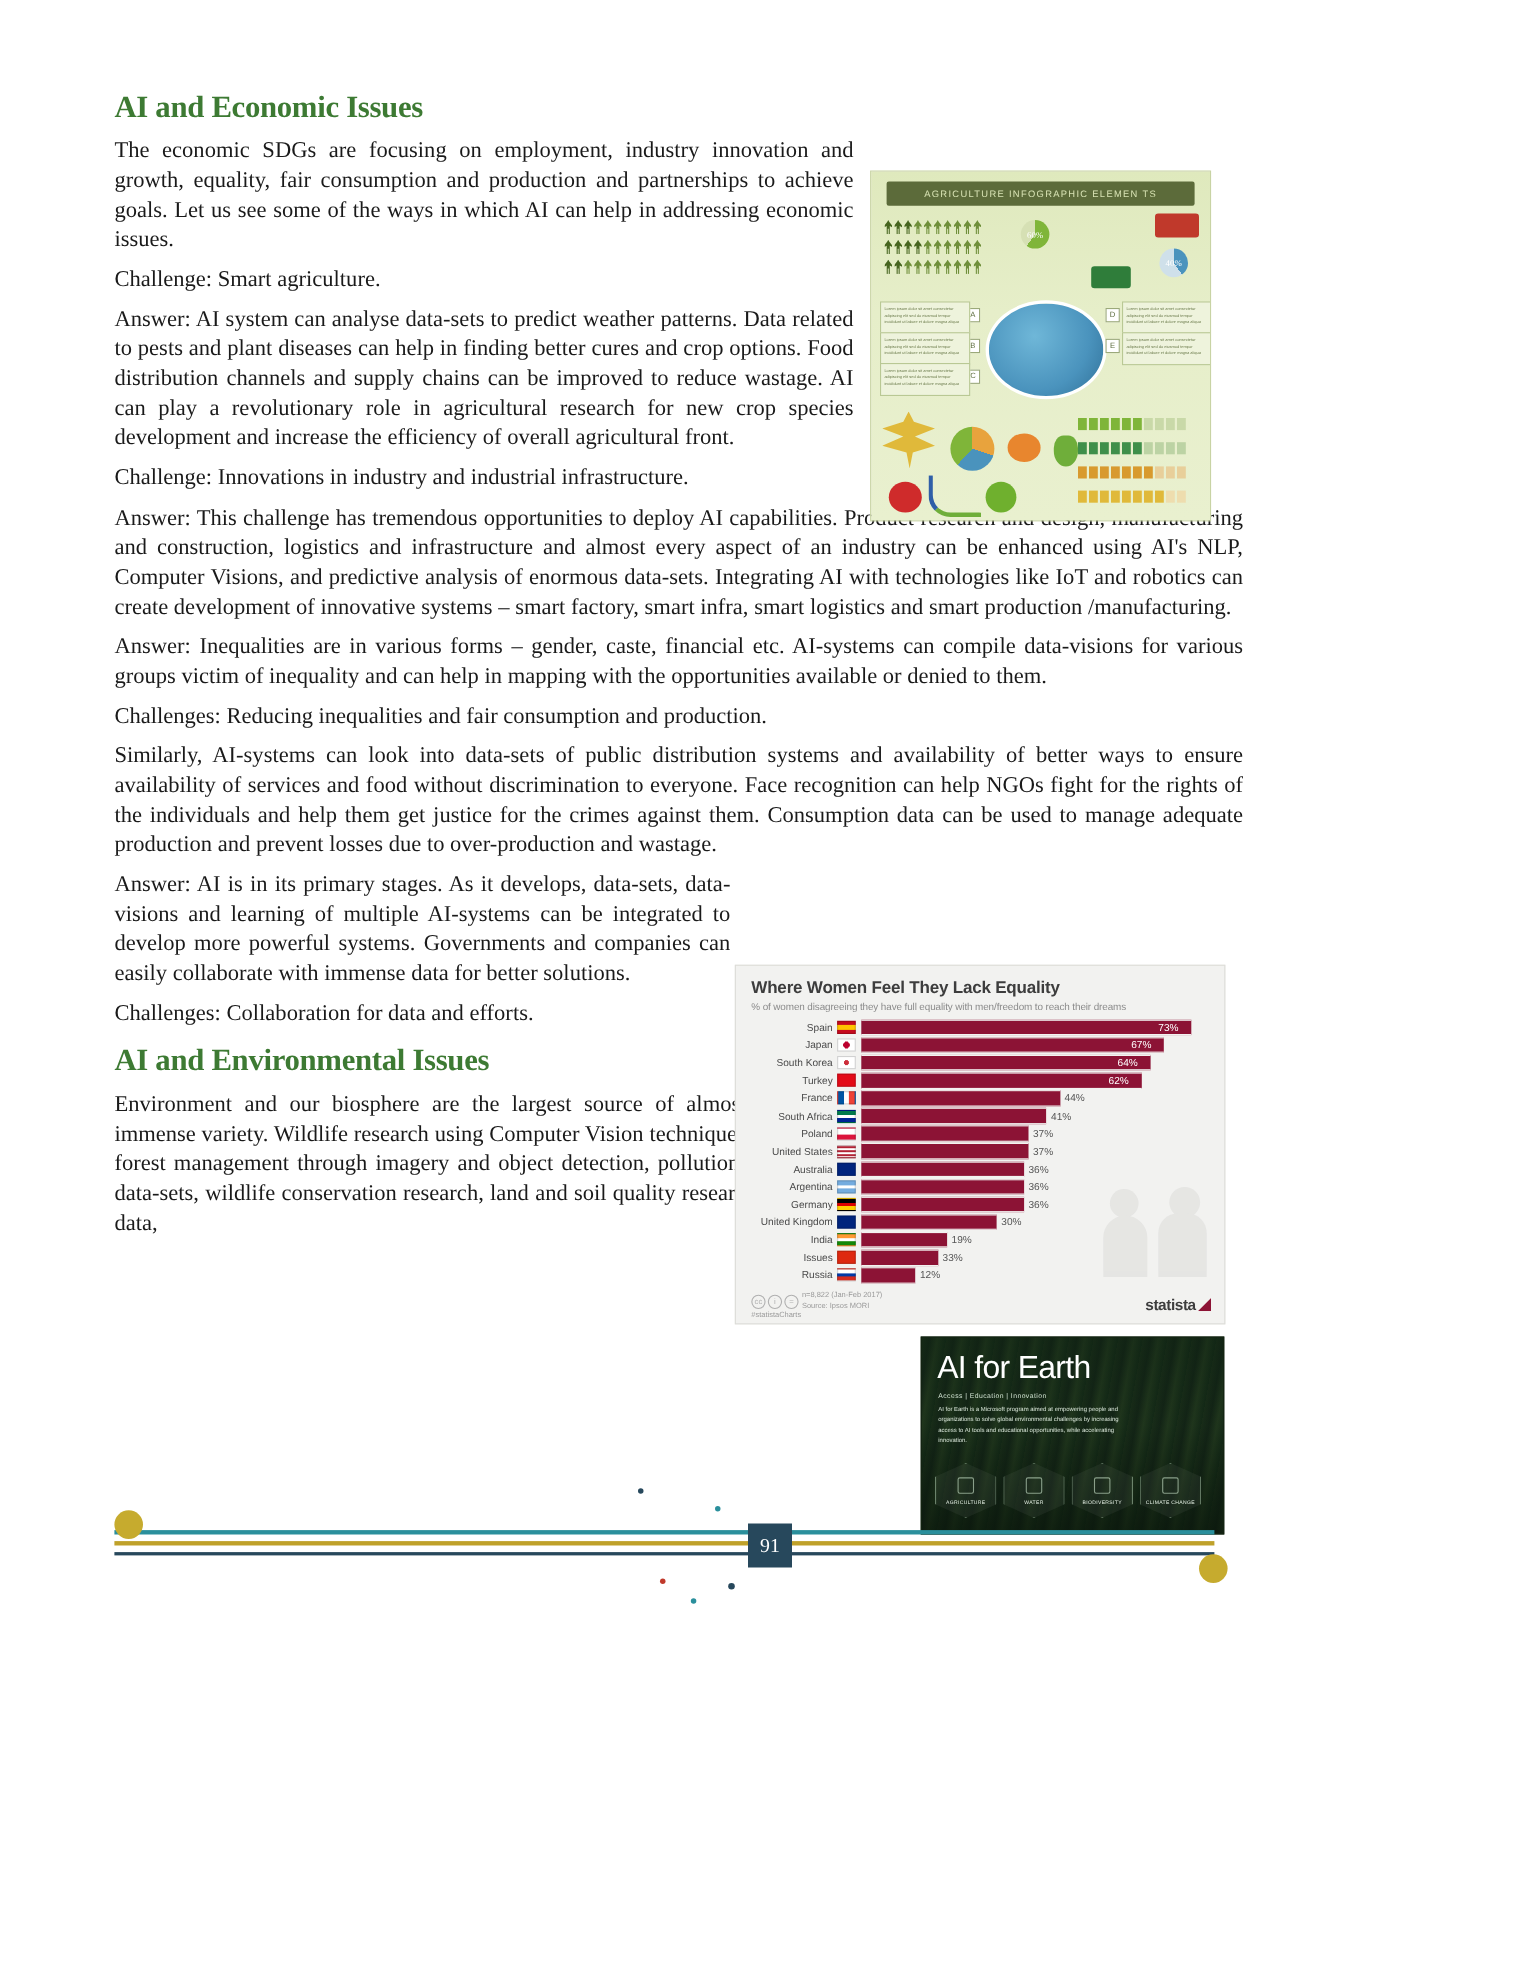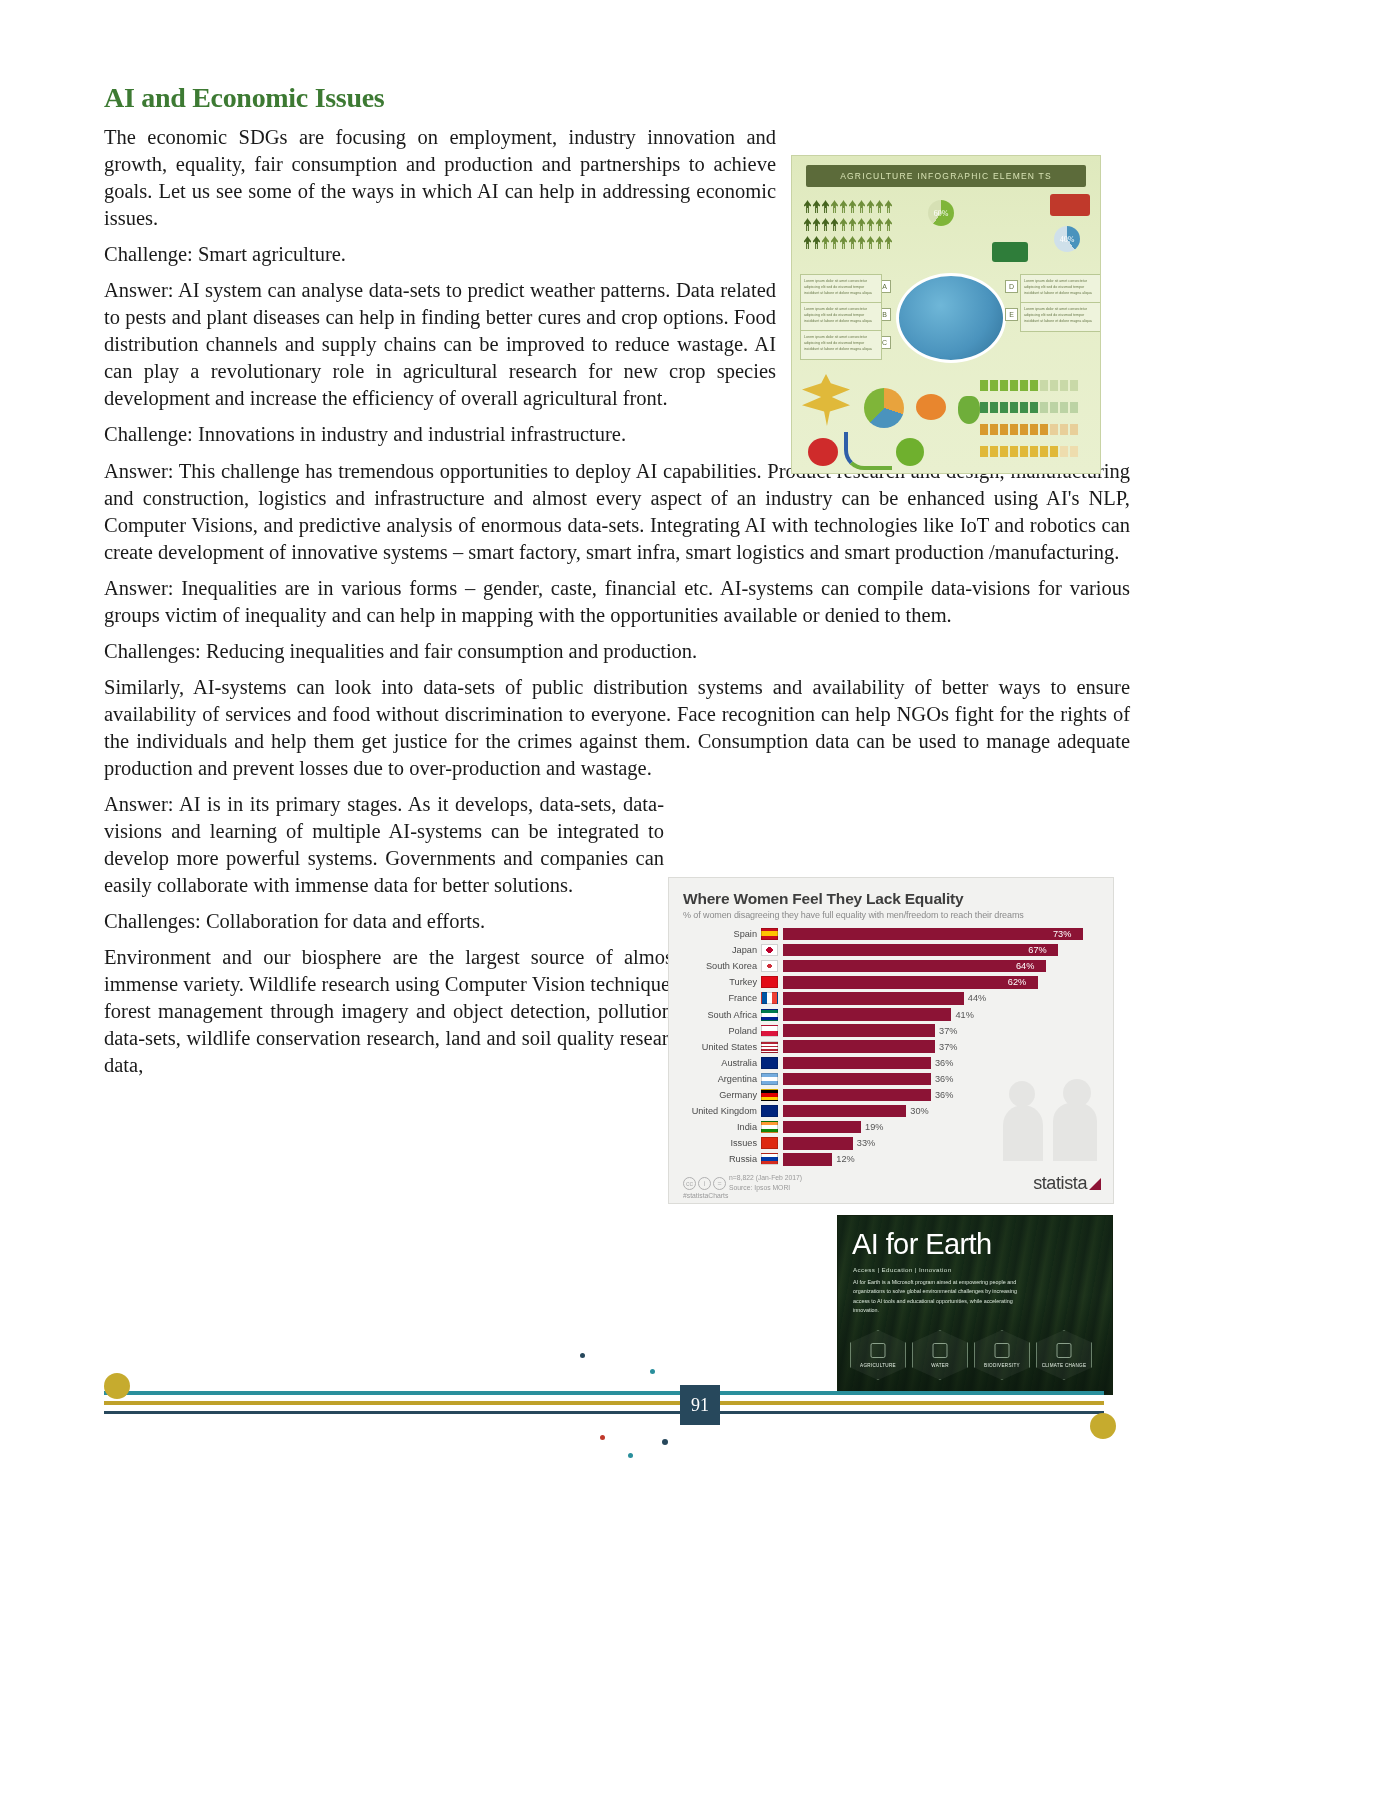--- a/index.html
+++ b/index.html
@@ -197,22 +197,22 @@
     display: flex; gap: 2px;
   }
   .cc-dot {
     width: 11px; height: 11px; border-radius: 50%;
     border: 1px solid #b0b0b0; color: #b0b0b0;
     font-size: 7px; display:flex; align-items:center; justify-content:center;
   }
   .st-brand {
     position: absolute;
     right: 12px; bottom: 9px;
-    font-size: 18px;
-    font-weight: normal;
+    font-size: 14px;
+    font-weight: bold;
     color: #3d3d3d;
     letter-spacing: -0.4px;
     text-align: center;
   }
   .st-brand .tick {
     display: inline-block;
     width: 12px; height: 12px;
     background: #8c1335;
     clip-path: polygon(0 100%, 100% 0, 100% 100%);
     margin-left: 2px;
@@ -386,20 +386,21 @@
     </p>
 
     <div style="width:560px; margin-top:9px;">
       <p class="para">
         <span class="lbl">Answer:</span><span> AI is in its primary stages. As it develops, data-sets, data-visions and learning of multiple AI-systems can be integrated to develop more powerful systems. Governments and companies can easily collaborate with immense data for better solutions.</span>
       </p>
       <p class="para">
         <span class="lbl">Challenges:</span><span> Collaboration for data and efforts.</span>
       </p>
 
+      <h2 class="section-heading" style="margin-top:14px;">AI and Environmental Issues</h2>
     </div>
 
     <p class="para" style="width:720px; margin-top:2px;">
       <span>Environment and our biosphere are the largest source of almost endless data of immense variety. Wildlife research using Computer Vision techniques, marine research, forest management through imagery and object detection, pollution data-sets, climate data-sets, wildlife conservation research, land and soil quality research, climate-change data,</span>
     </p>
 
   </div>
 
   <div class="agri-img">
     <div class="agri-title">AGRICULTURE INFOGRAPHIC ELEMEN TS</div>

